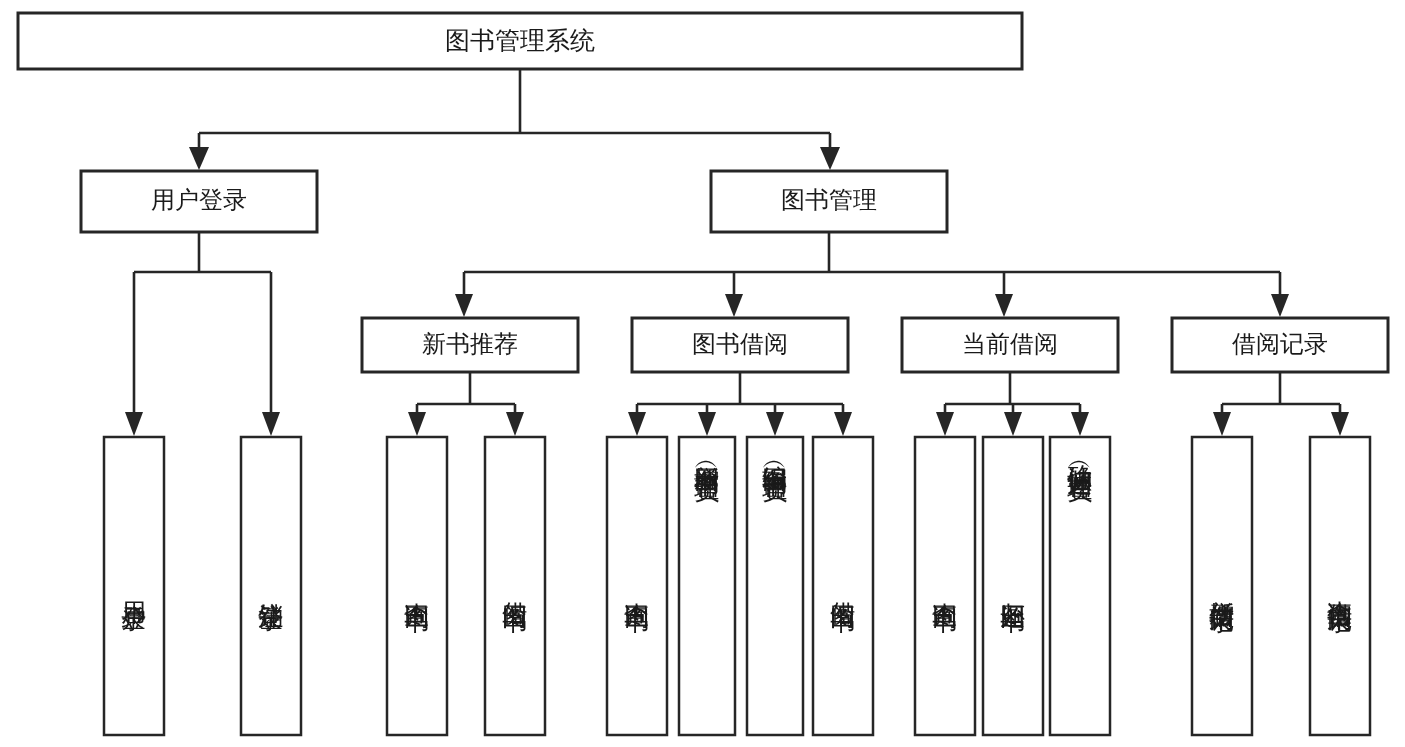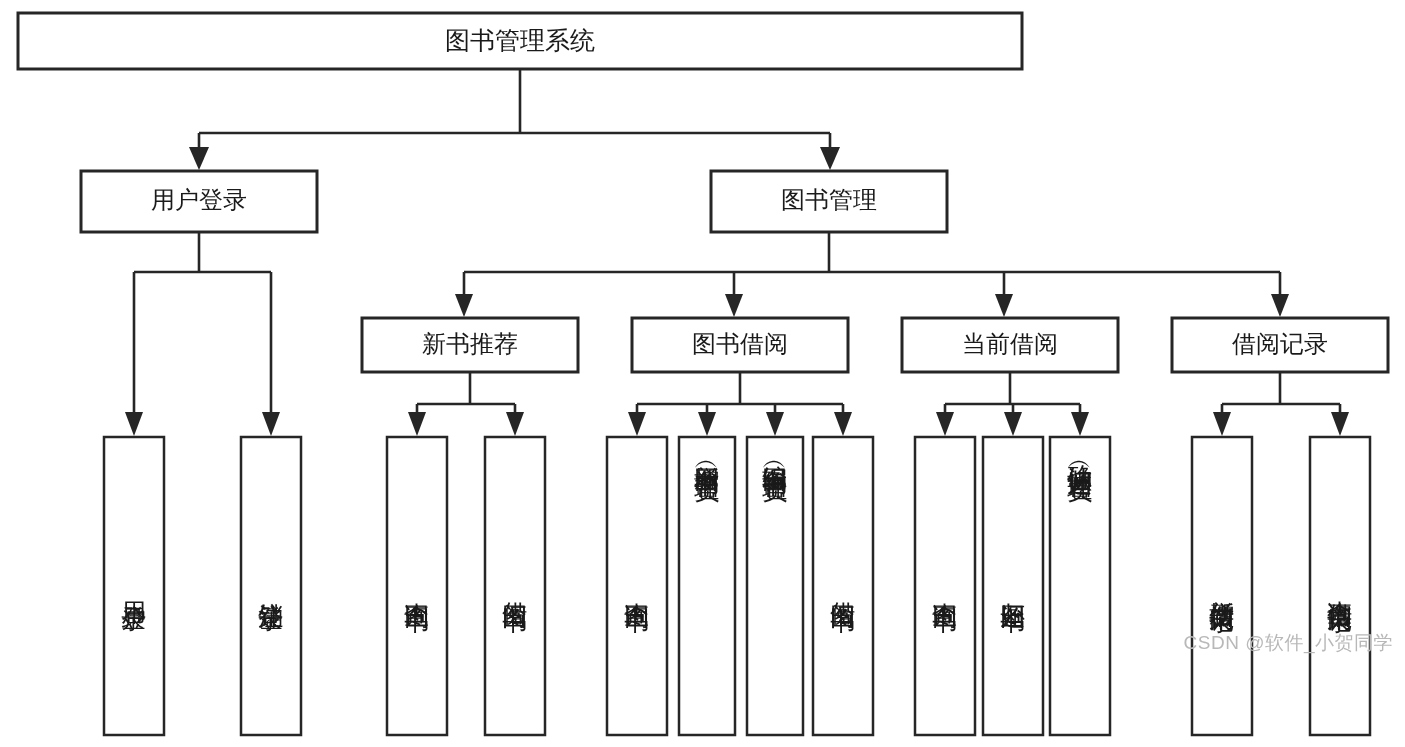--- a/index.html
+++ b/index.html
@@ -203,14 +203,13 @@
   <div class="leaf-label-wrap" style="left:607px; top:437px; width:60px; height:298px;">查询图书</div>
   <div class="leaf-label-wrap" style="left:679px; top:437px; width:56px; height:298px; justify-content:flex-start; padding-top:8px; box-sizing:border-box;">新增图书（管理员）</div>
   <div class="leaf-label-wrap" style="left:747px; top:437px; width:56px; height:298px; justify-content:flex-start; padding-top:8px; box-sizing:border-box;">编辑图书（管理员）</div>
   <div class="leaf-label-wrap" style="left:813px; top:437px; width:60px; height:298px;">借阅图书</div>
   <div class="leaf-label-wrap" style="left:915px; top:437px; width:60px; height:298px;">查询图书</div>
   <div class="leaf-label-wrap" style="left:983px; top:437px; width:60px; height:298px;">归还图书</div>
   <div class="leaf-label-wrap" style="left:1050px; top:437px; width:60px; height:298px; justify-content:flex-start; padding-top:8px; box-sizing:border-box;">确认归还（管理员）</div>
   <div class="leaf-label-wrap" style="left:1192px; top:437px; width:60px; height:298px;">新增借阅记录</div>
   <div class="leaf-label-wrap" style="left:1310px; top:437px; width:60px; height:298px;">查询借阅记录</div>
 
-  <div class="watermark">CSDN @软件_小贺同学</div>
 </div>
 
 </body></html>

